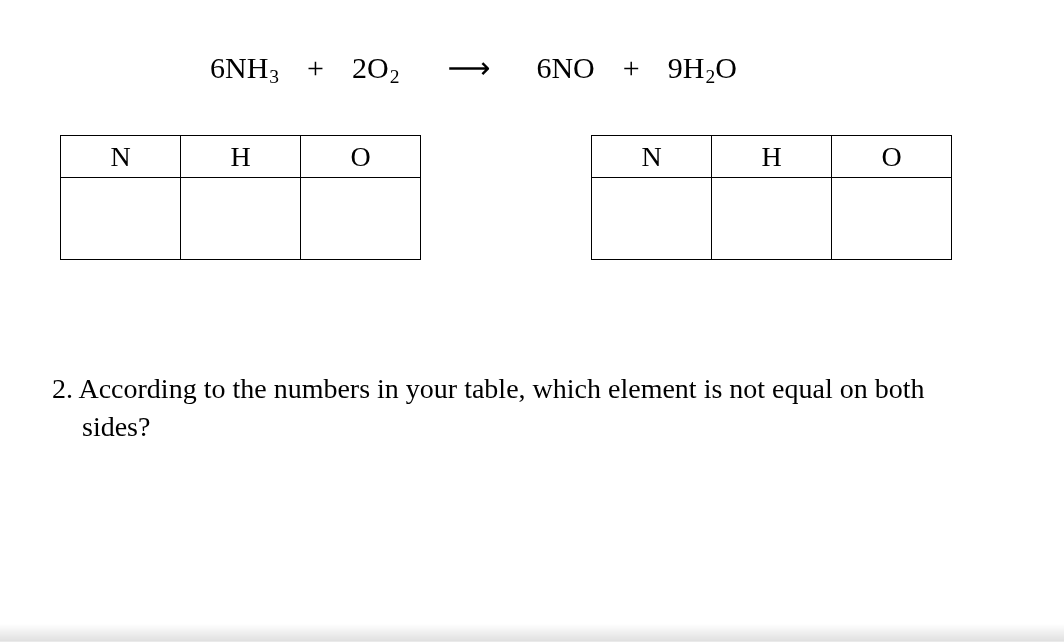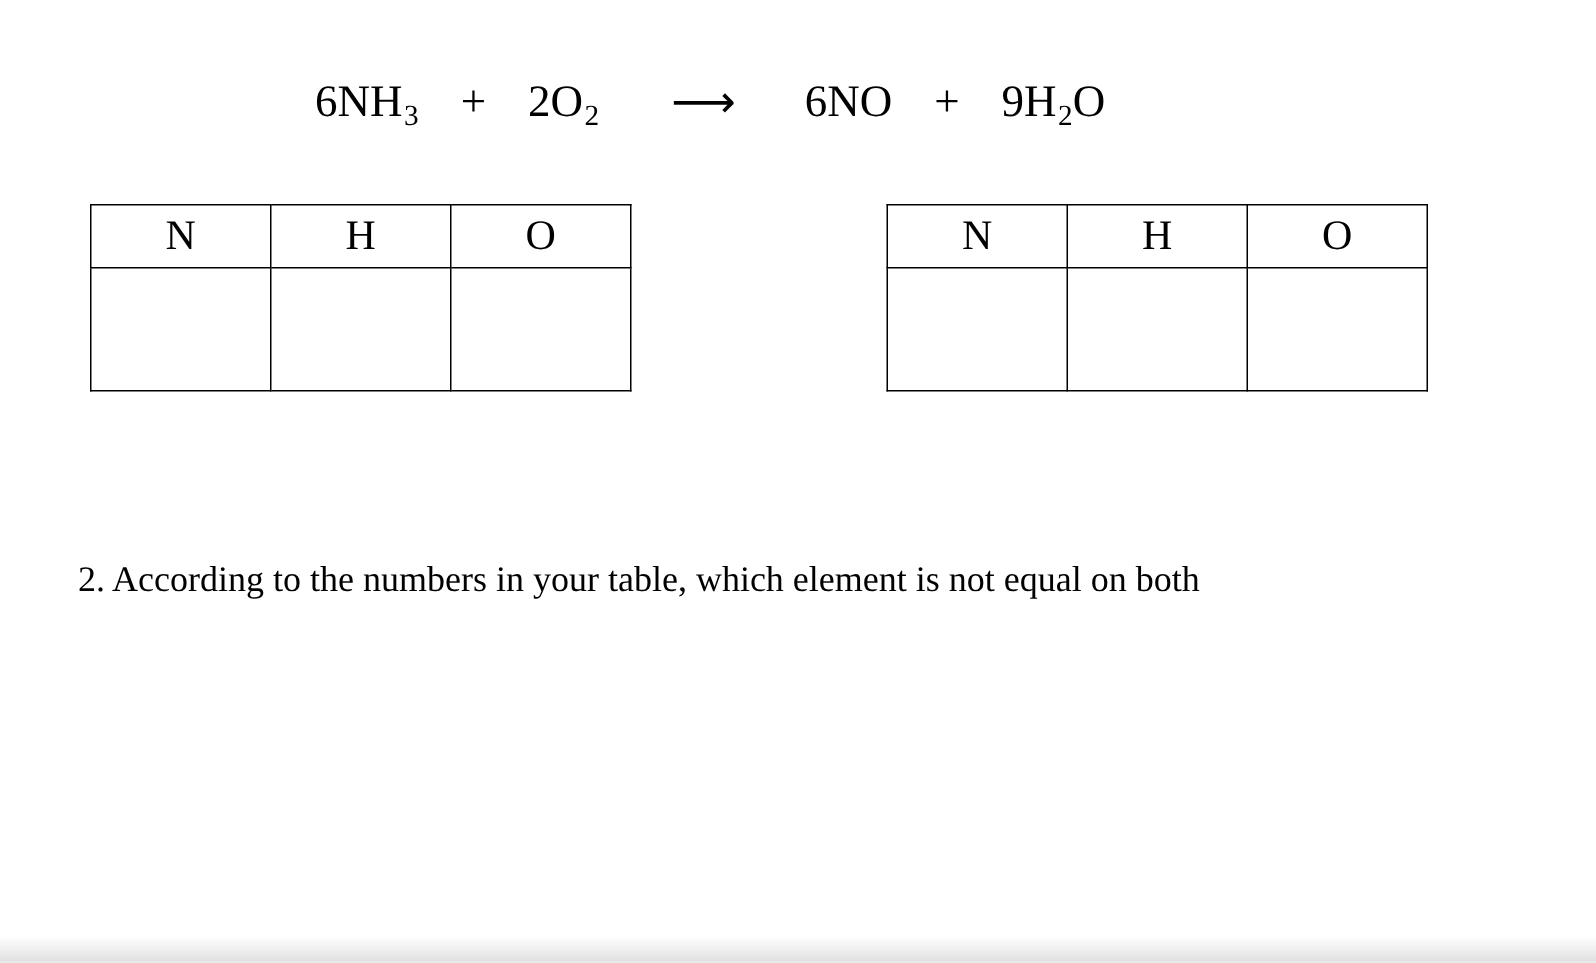--- a/index.html
+++ b/index.html
@@ -59,21 +59,21 @@
       font-size: 28px;
       vertical-align: middle;
     }
     tr.header-row td {
       height: 42px;
     }
     tr.value-row td {
       height: 82px;
     }
     .question {
-      font-size: 24px;
+      font-size: 28px;
       padding-left: 22px;
       line-height: 1.35;
       max-width: 1000px;
     }
     .question .num {
       display: inline;
     }
     .question-indent {
       display: block;
       padding-left: 30px;
@@ -145,15 +145,16 @@
       <td></td>
       <td></td>
     </tr>
   </tbody>
     </table>
 </div>
 
 <div class="question">
   <span class="num">2.</span>
   <span>According to the numbers in your table, which element is not equal on both</span>
+  <span class="question-indent">sides?</span>
 </div>
 
 <div class="bottom-shadow"></div>
 
 </body></html>

